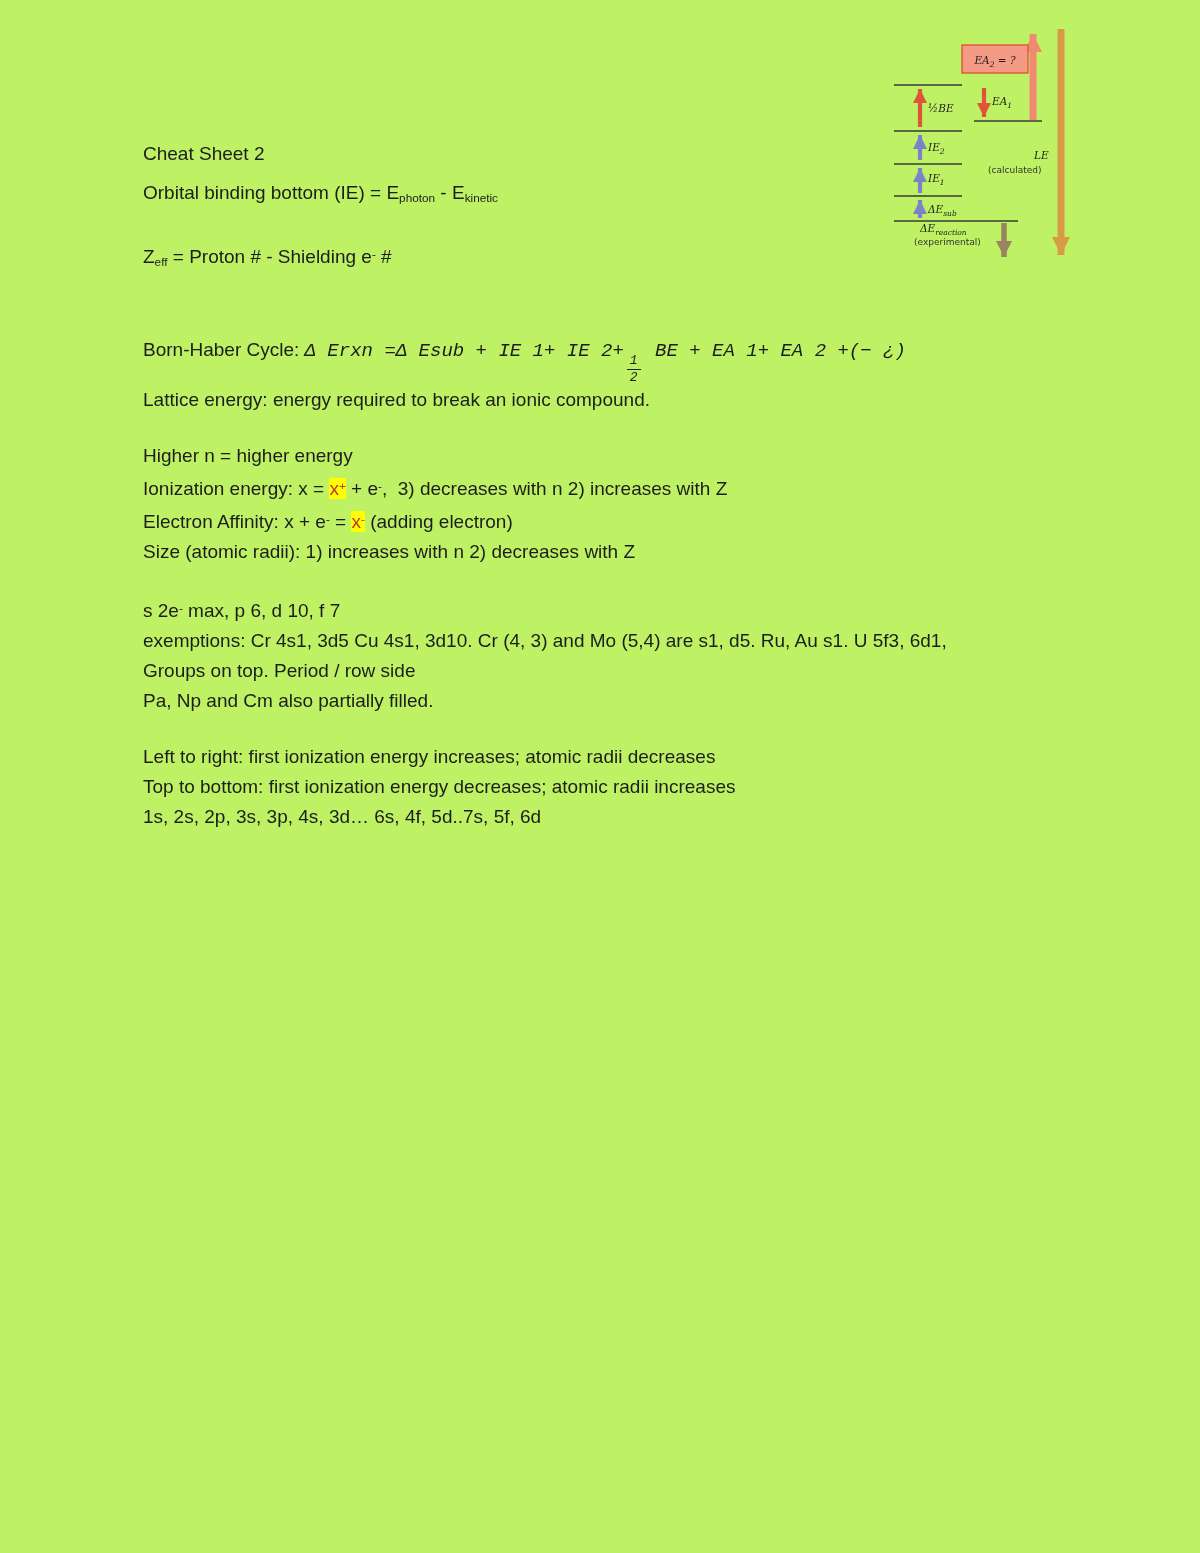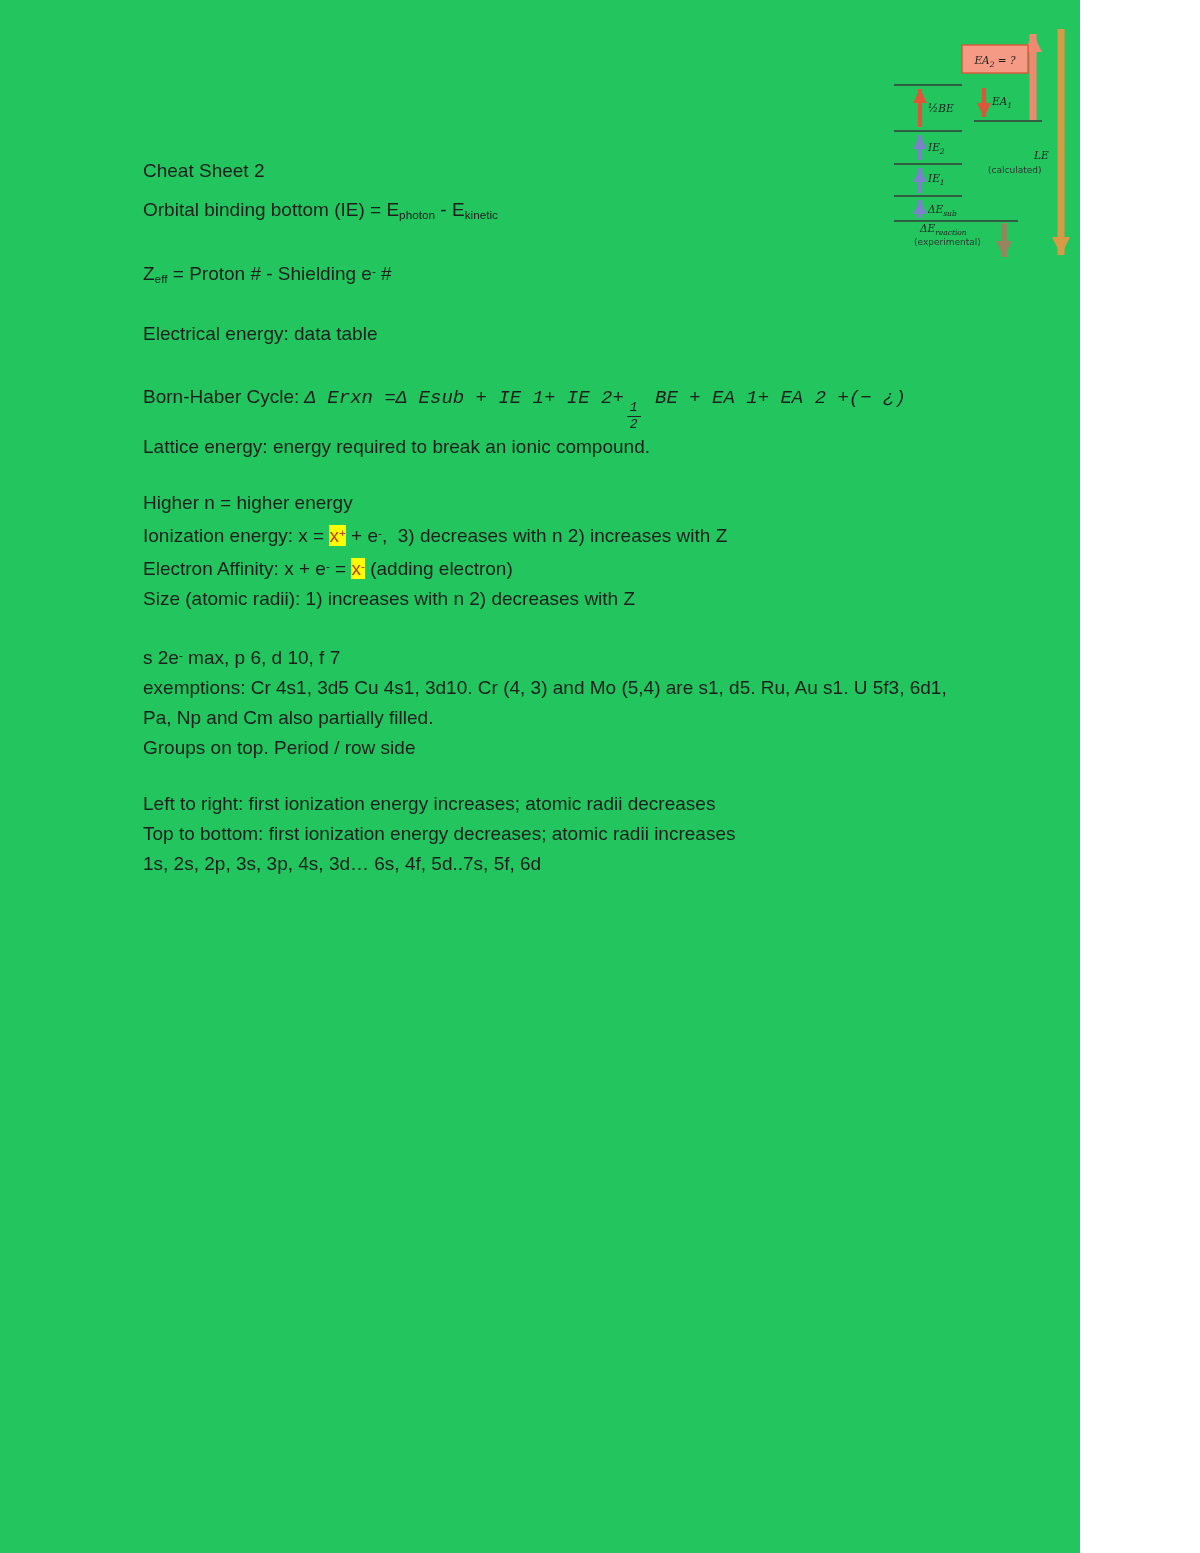--- a/index.html
+++ b/index.html
@@ -2,23 +2,23 @@
 <html style="--red-arrow: #e0553a; --salmon-arrow: #ef8a70; --salmon-fill: #f59a85; --blue-arrow: #7c82c8; --orange-arrow: #d99a45; --brown-arrow: #9a8460; --highlight: #ffff00; --highlight-text: #c0392b;"><head>
 <meta charset="utf-8">
 <style>
   * { margin:0; padding:0; box-sizing:border-box; }
   html, body { background:#ffffff; }
   body {
     width:1200px; height:1553px;
     font-family:"Liberation Sans", sans-serif;
     color:#1d1d1d;
   }
-  .page { position:relative; width:1080px; height:1553px; background:#22c55e; overflow:hidden; }
+  .page { position:relative; width:1200px; height:1553px; background:#bef264; overflow:hidden; }
 
-  .content { position:absolute; left:143px; top:157px; width:935px; font-size:19px; line-height:27px; }
+  .content { position:absolute; left:143px; top:140px; width:935px; font-size:19px; line-height:27px; }
   .content p { margin:0 0 3px; white-space:pre-wrap; }
   .content p.title { margin-bottom:12px; }
   .gap { height:26px; }
 
   sub { font-size:0.62em; vertical-align:-0.22em; }
   sup { font-size:0.62em; vertical-align:0.45em; }
 
   .math { font-family:Liberation Mono, monospace; font-style:italic; }
   .bh { line-height:42px; margin-bottom:1px !important; }
   .frac { display:inline-flex; flex-direction:column; align-items:center; vertical-align:-0.6em;
@@ -115,21 +115,20 @@
     <p class="title"><span>Cheat Sheet 2</span></p>
 
     <p><span>Orbital binding bottom (IE) = E</span><sub>photon</sub><span> - E</span><sub>kinetic</sub></p>
 
     <div class="gap"></div>
 
     <p><span>Z</span><sub>eff</sub><span> = Proton # - Shielding e</span><sup>-</sup><span> #</span></p>
 
     <div class="gap"></div>
 
-    <p><span>Electrical energy: data table</span></p>
 
     <div class="gap"></div>
 
     <p class="bh"><span>Born-Haber Cycle: </span><span class="math">Δ Erxn =Δ Esub + IE 1+ IE 2+</span><span class="frac math"><span class="num">1</span><span class="den">2</span></span><span class="math"> BE + EA 1+ EA 2 +(− ¿)</span></p>
 
     <p><span>Lattice energy: energy required to break an ionic compound.</span></p>
 
     <div class="gap"></div>
 
     <p><span>Higher n = higher energy</span></p>
@@ -138,23 +137,23 @@
 
     <p><span>Electron Affinity: x + e</span><sup>-</sup><span> = </span><span class="hl hl-x"><span>x</span><sup>-</sup></span><span> (adding electron)</span></p>
 
     <p><span>Size (atomic radii): 1) increases with n 2) decreases with Z</span></p>
 
     <div class="gap"></div>
 
     <p><span>s 2e</span><sup>-</sup><span> max, p 6, d 10, f 7</span></p>
 
     <p><span>exemptions: Cr 4s1, 3d5 Cu 4s1, 3d10. Cr (4, 3) and Mo (5,4) are s1, d5. Ru, Au s1. U 5f3, 6d1,</span></p>
+    <p><span>Groups on top. Period / row side</span></p>
+
     <p><span>Pa, Np and Cm also partially filled.</span></p>
-
-    <p><span>Groups on top. Period / row side</span></p>
 
     <div class="gap"></div>
 
     <p><span>Left to right: first ionization energy increases; atomic radii decreases</span></p>
     <p><span>Top to bottom: first ionization energy decreases; atomic radii increases</span></p>
     <p><span>1s, 2s, 2p, 3s, 3p, 4s, 3d… 6s, 4f, 5d..7s, 5f, 6d</span></p>
 
   </div>
 </div>
 

